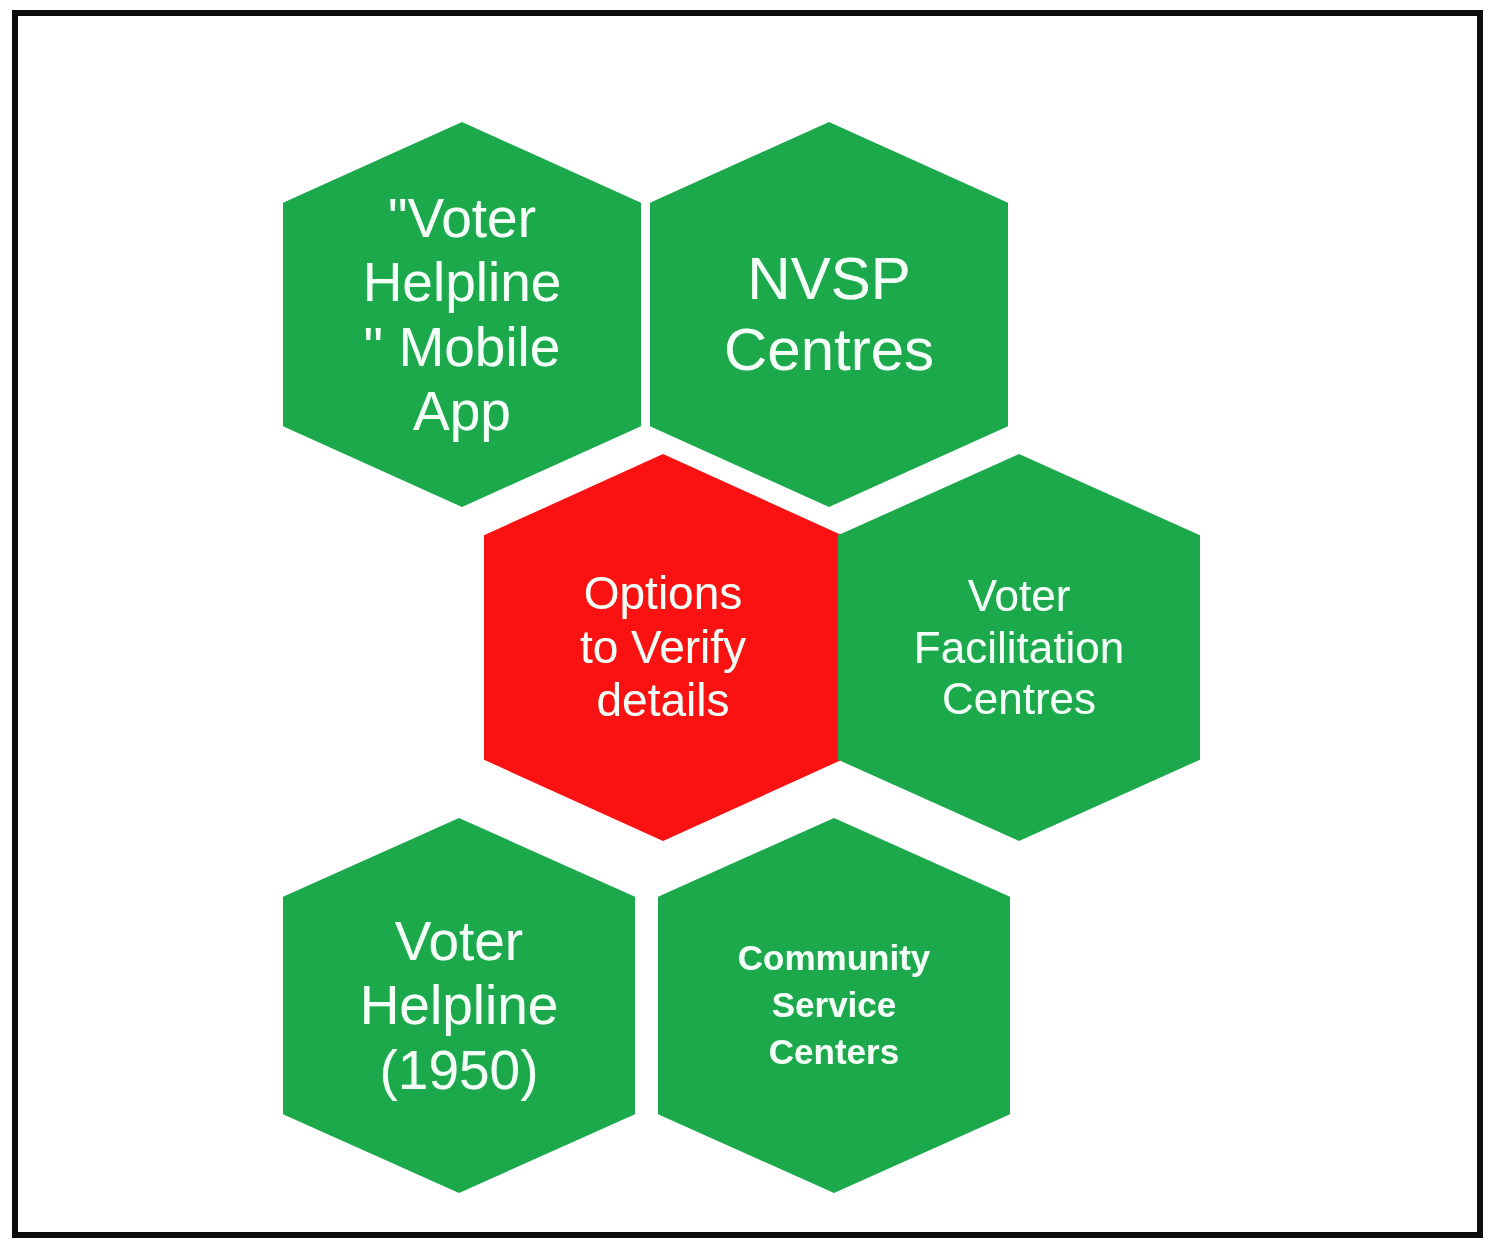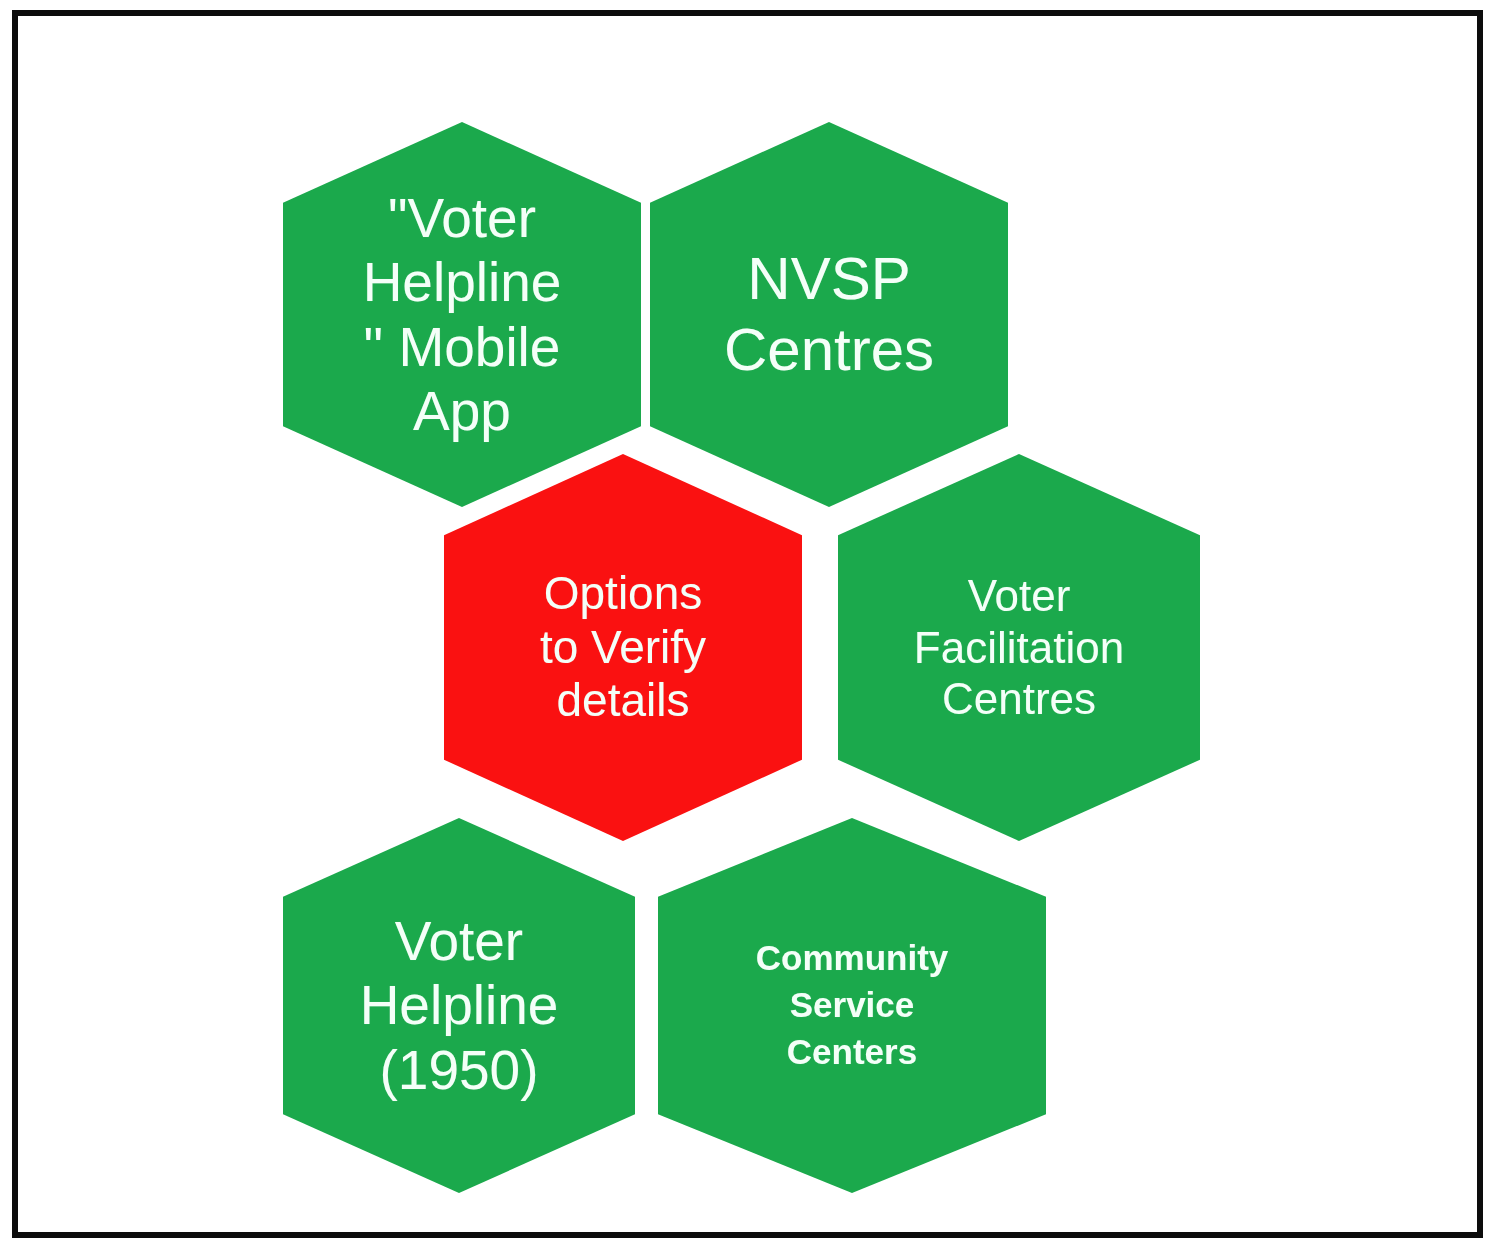--- a/index.html
+++ b/index.html
@@ -78,21 +78,21 @@
   #hex-nvsp-portal {
     left: 650px;  top: 122px;
     width: 358px; height: 385px;
   }
   #hex-nvsp-portal .hex-label {
     font-size: 60px;
     font-weight: 400;
   }
 
   #hex-options-to-verify {
-    left: 444px;  top: 454px;
+    left: 484px;  top: 454px;
     width: 358px; height: 387px;
   }
   #hex-options-to-verify .hex-label {
     font-size: 46px;
     font-weight: 400;
     width: 84%;
   }
 
   #hex-voter-facilitation {
     left: 838px;  top: 454px;
@@ -108,21 +108,21 @@
     left: 283px;  top: 818px;
     width: 352px; height: 375px;
   }
   #hex-voter-helpline-1950 .hex-label {
     font-size: 55px;
     font-weight: 400;
   }
 
   #hex-community-service {
     left: 658px;  top: 818px;
-    width: 388px; height: 375px;
+    width: 352px; height: 375px;
   }
   #hex-community-service .hex-label {
     font-size: 35px;
     font-weight: 700;
     width: 82%;
     line-height: 1.34;
   }
 </style>
 </head>
 <body>

